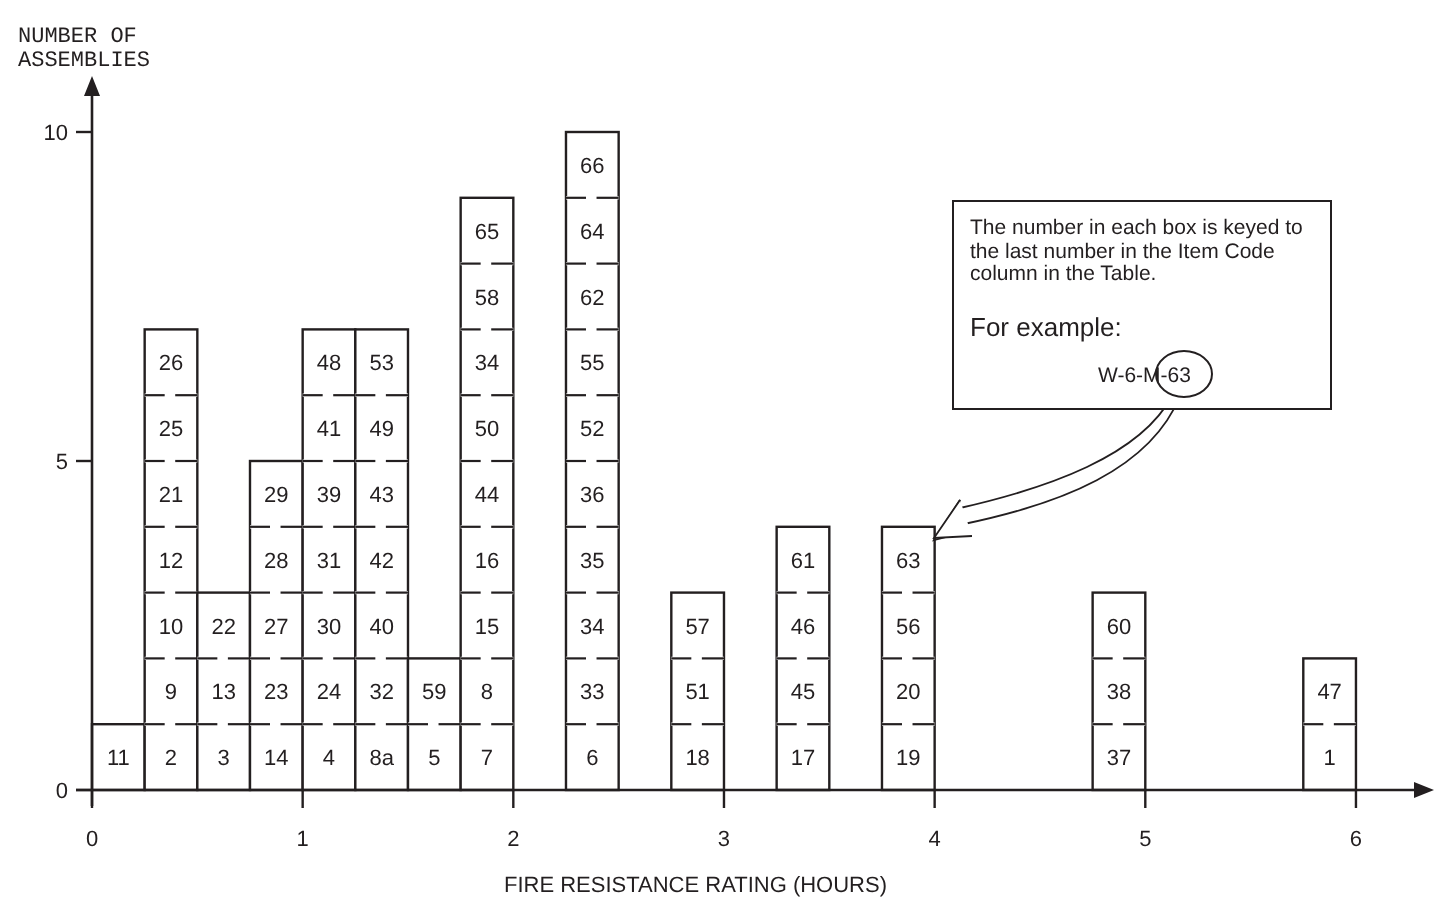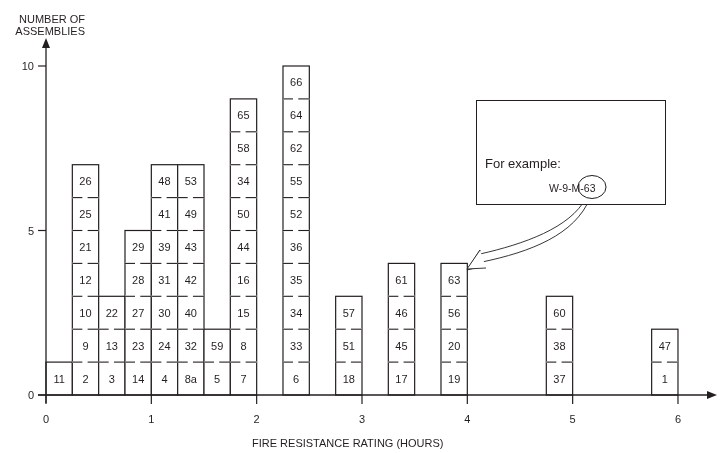--- a/index.html
+++ b/index.html
@@ -1,20 +1,20 @@
 <!DOCTYPE html>
 <html><head>
 <meta charset="utf-8">
 <style>
   html, body { margin: 0; padding: 0; background: #ffffff; }
   body { width: 723px; height: 453px; overflow: hidden; font-family: "Liberation Sans", sans-serif; color: #231f20; }
   #chart { position: absolute; left: 0; top: 0; width: 723px; height: 453px; }
   svg text { font-family: "Liberation Sans", sans-serif; fill: #231f20; }
   .lbl { position: absolute; font-size: 11px; line-height: 12px; color: #231f20; white-space: nowrap; }
-  #ylabel { left: 9px; top: 13px; text-align: right; width: 76px; }
+  #ylabel { left: 9px; top: 13px; text-align: left; width: 76px; font-family: Liberation Mono, monospace; }
   #xlabel { left: 252px; top: 437px; font-size: 11px; }
   #note { position: absolute; left: 476px; top: 100px; width: 190px; height: 105px; box-sizing: border-box; border: 1px solid #231f20; background: #fff; }
   #note .t { position: absolute; left: 8px; top: 8px; font-size: 10.5px; line-height: 11.5px; width: 182px; }
   #note .ex { position: absolute; left: 8px; top: 55px; font-size: 13px; }
   #note .code { position: absolute; left: 72px; top: 81px; font-size: 10.5px; }
 </style>
 </head>
 <body>
 
 <div id="ylabel" class="lbl">
@@ -323,19 +323,20 @@
       <path d="M 590 198 C 575 235, 530 252, 482 262" fill="none" stroke="#231f20" stroke-width="0.9"></path>
       <path d="M 586 198 C 570 228, 524 244, 480 254" fill="none" stroke="#231f20" stroke-width="0.9"></path>
       <polygon points="467,270 480,250 479,258 483,266" fill="#fff" stroke="#231f20" stroke-width="0.9" stroke-linejoin="miter"></polygon>
       <path d="M 480 250 L 467 269 L 486 268" fill="#fff" stroke="#231f20" stroke-width="0.9"></path>
     </g>
 </svg>
 
 <div id="xlabel" class="lbl">FIRE RESISTANCE RATING (HOURS)</div>
 
 <div id="note">
+  <div class="t">The number in each box is keyed to the last number in the Item Code column in the Table.</div>
   <div class="ex">For example:</div>
-  <div class="code"><span>W-9-M-</span><span>63</span></div>
+  <div class="code"><span>W-6-M-</span><span>63</span></div>
 </div>
 
 <svg width="723" height="453" style="position:absolute;left:0;top:0;pointer-events:none;">
     <ellipse cx="592" cy="187" rx="14" ry="11.5" fill="none" stroke="#231f20" stroke-width="1"></ellipse>
   </svg>
 
 </body></html>

